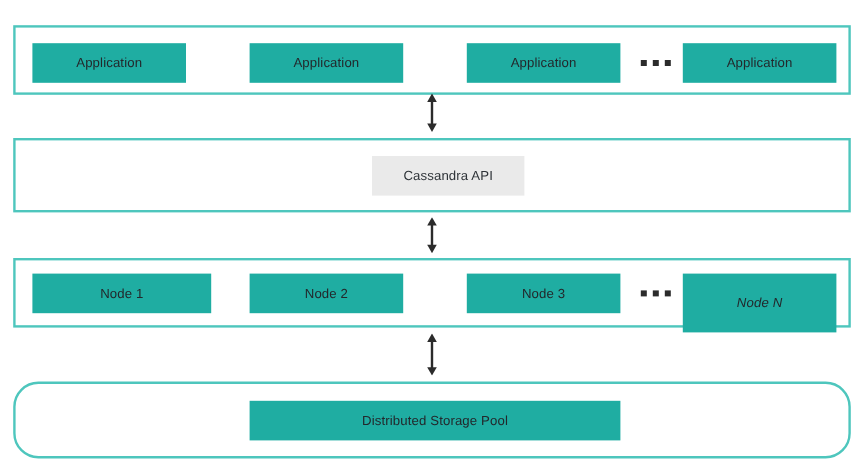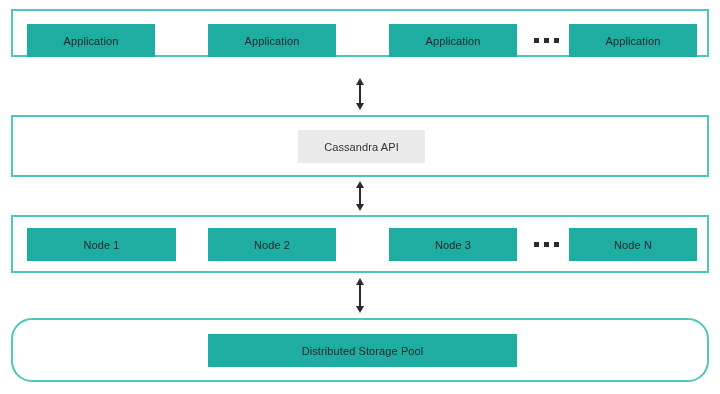--- a/index.html
+++ b/index.html
@@ -29,57 +29,58 @@
     box-sizing: border-box;
     border: 2px solid #4ec6bd;
     background: #ffffff;
   }
   .band-inner {
     position: relative;
     width: 100%;
     height: 100%;
   }
 
-  #band-applications { left: 11px; top: 9px;  width: 698px; height: 48px; }
+  #band-applications { left: 11px; top: 21px;  width: 698px; height: 58px; }
   #band-api          { left: 11px; top: 115px; width: 698px; height: 62px; }
   #band-nodes        { left: 11px; top: 215px; width: 698px; height: 58px; }
   #band-storage      { left: 11px; top: 318px; width: 698px; height: 64px; border-radius: 21px; }
 
   
   .box {
     position: absolute;
     box-sizing: border-box;
     display: flex;
     align-items: center;
     justify-content: center;
     background: #1fada2;
     color: #23282c;
     font-size: 11px;
     letter-spacing: 0.1px;
     white-space: nowrap;
   }
   .box.gray {
     background: #eaeaea;
     color: #2e3338;
+    margin-left: 12px;
   }
 
   
   #app-0 { left: 14px;  top: 13px; width: 128px; height: 33px; }
   #app-1 { left: 195px; top: 13px; width: 128px; height: 33px; }
   #app-2 { left: 376px; top: 13px; width: 128px; height: 33px; }
   #app-3 { left: 556px; top: 13px; width: 128px; height: 33px; }
 
   
   #api-box { left: 285px; top: 13px; width: 127px; height: 33px; }
 
   
   #node-0 { left: 14px;  top: 11px; width: 149px; height: 33px; }
   #node-1 { left: 195px; top: 11px; width: 128px; height: 33px; }
   #node-2 { left: 376px; top: 11px; width: 128px; height: 33px; }
-  #node-3 { left: 556px; top: 11px; width: 128px; height: 33px; }
+  #node-3 { left: 556px; top: 11px; width: 128px; height: 49px; font-style: italic; }
 
   
   #storage-box { left: 195px; top: 14px; width: 309px; height: 33px; }
 
   
   .ellipsis {
     position: absolute;
     display: flex;
     align-items: center;
     gap: 5px;

